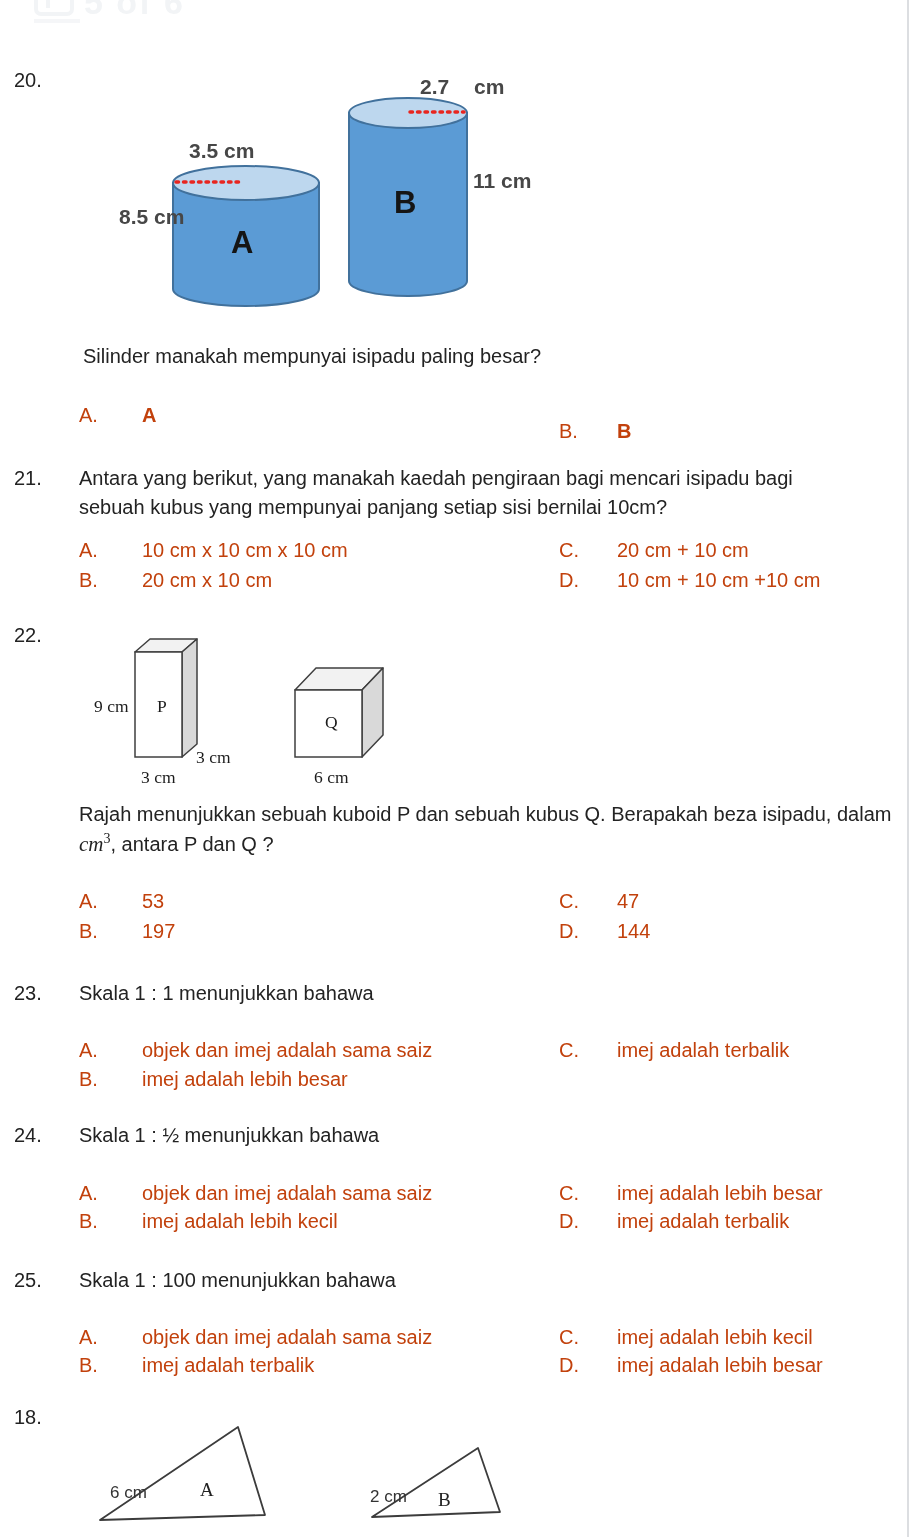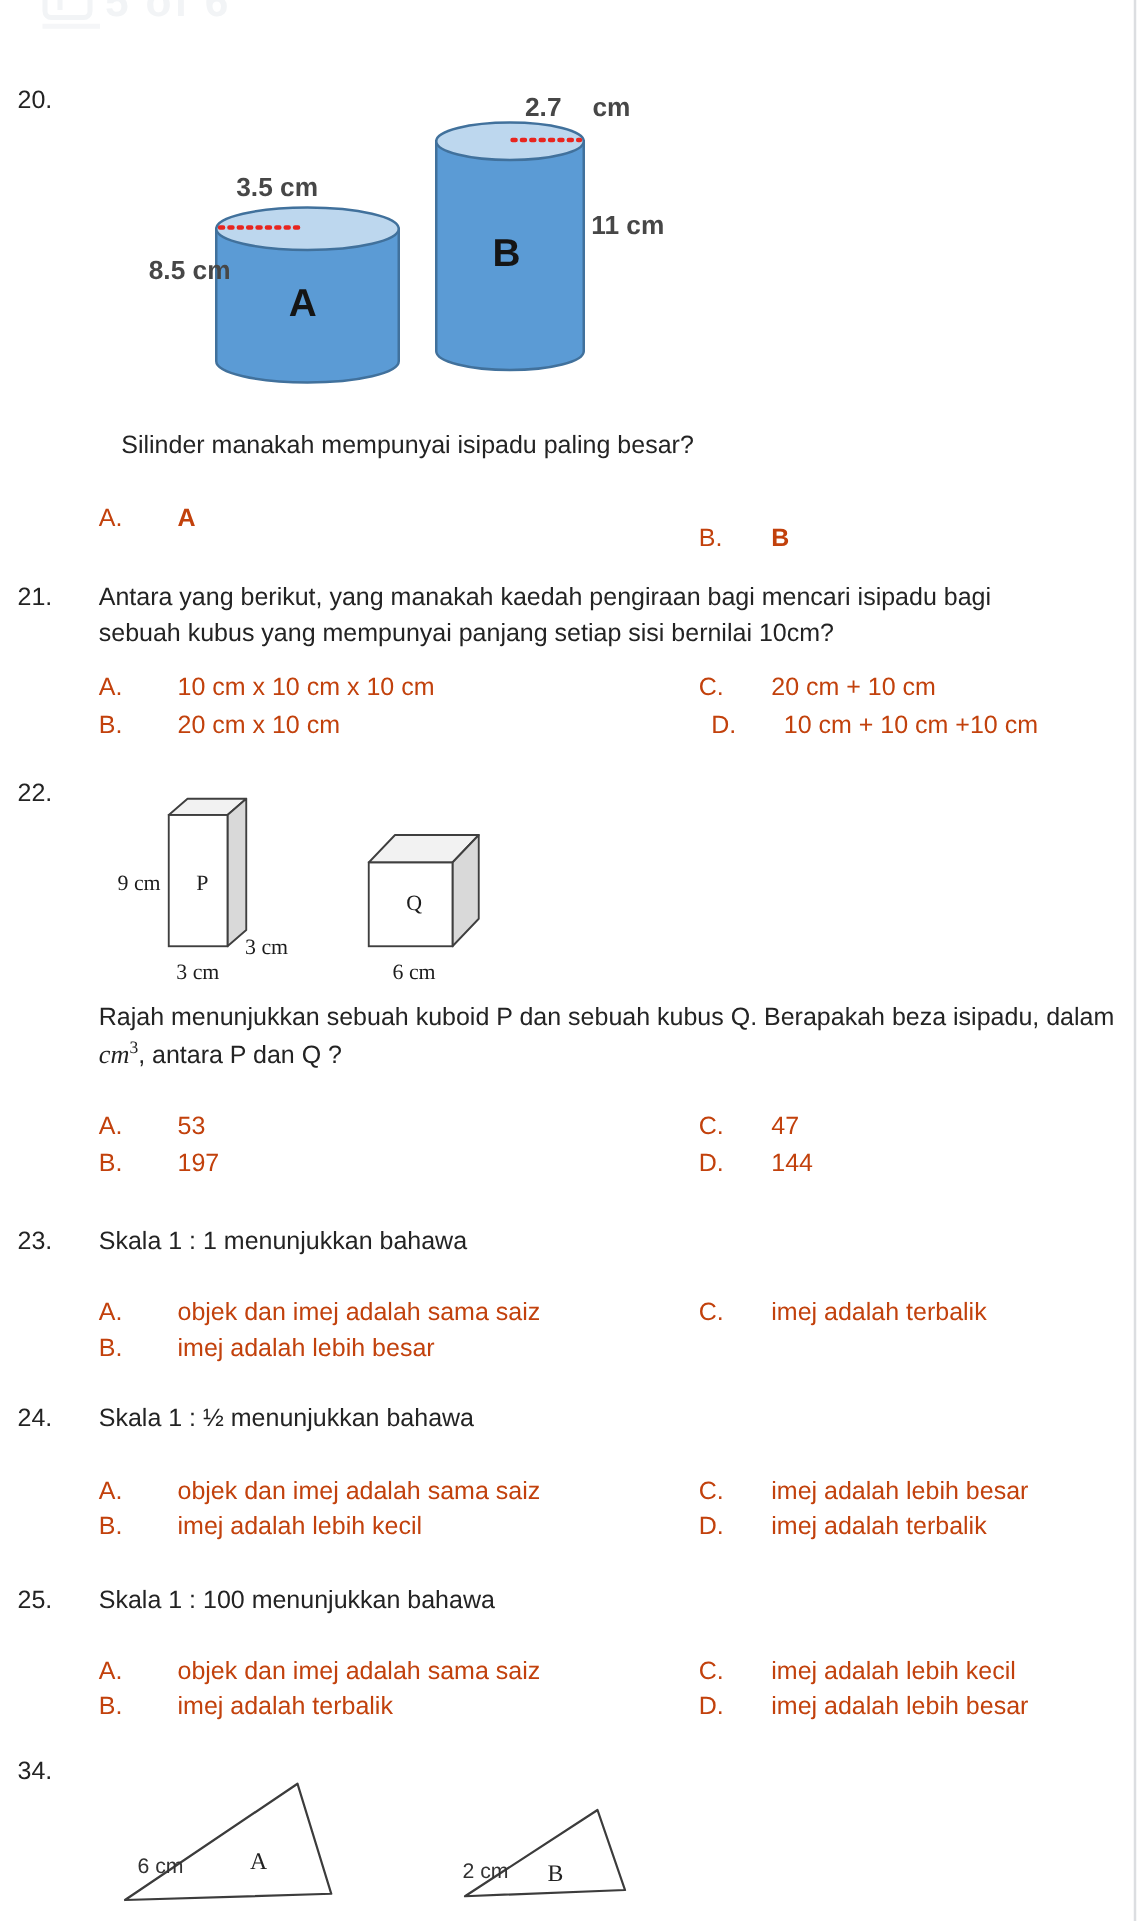--- a/index.html
+++ b/index.html
@@ -66,21 +66,21 @@
     </svg>
     <div class="dim" style="left:305px;top:2px;">2.7</div>
     <div class="dim" style="left:359px;top:2px;">cm</div>
     <div class="dim" style="left:74px;top:66px;">3.5 cm</div>
     <div class="dim" style="left:4px;top:132px;">8.5 cm</div>
     <div class="dim" style="left:358px;top:96px;">11 cm</div>
     <div class="cyl-name" style="left:116px;top:152px;">A</div>
     <div class="cyl-name" style="left:279px;top:112px;">B</div>
   </div>
 
-  <div class="abs stem" style="left:97px;top:345px;">Silinder manakah mempunyai isipadu paling besar?</div>
+  <div class="abs stem" style="left:83px;top:345px;">Silinder manakah mempunyai isipadu paling besar?</div>
 
   <div class="abs opt" style="left:79px;top:404px;">
     <span class="ol">A.</span><span class="bold">A</span>
   </div>
   <div class="abs opt" style="left:559px;top:404px;margin-top:16px;">
     <span class="olr">B.</span><span class="bold">B</span>
   </div>
 
   <div class="abs qnum" style="left:14px;top:467px;">21.</div>
   <div class="abs stem" style="left:79px;top:467px;">Antara yang berikut, yang manakah kaedah pengiraan bagi mencari isipadu bagi</div>
@@ -88,21 +88,21 @@
 
   <div class="abs opt" style="left:79px;top:539px;">
     <span class="ol">A.</span><span>10 cm x 10 cm x 10 cm</span>
   </div>
   <div class="abs opt" style="left:559px;top:539px;">
     <span class="olr">C.</span><span>20 cm + 10 cm</span>
   </div>
   <div class="abs opt" style="left:79px;top:569px;">
     <span class="ol">B.</span><span>20 cm x 10 cm</span>
   </div>
-  <div class="abs opt" style="left:559px;top:569px;margin-left:10px;">
+  <div class="abs opt" style="left:559px;top:569px;">
     <span class="olr">D.</span><span>10 cm + 10 cm +10 cm</span>
   </div>
 
   <div class="abs qnum" style="left:14px;top:624px;">22.</div>
 
   <div class="abs" style="left:80px;top:630px;width:340px;height:160px;">
     <svg width="340" height="160" viewBox="0 0 340 160">
 
       <polygon points="55,22 70,9 117,9 102,22" fill="#f2f2f2" stroke="#3f3f3f" stroke-width="1.5" stroke-linejoin="round"></polygon>
       <polygon points="102,22 117,9 117,114 102,127" fill="#d9d9d9" stroke="#3f3f3f" stroke-width="1.5" stroke-linejoin="round"></polygon>
@@ -176,21 +176,21 @@
   <div class="abs opt" style="left:559px;top:1326px;">
     <span class="olr">C.</span><span>imej adalah lebih kecil</span>
   </div>
   <div class="abs opt" style="left:79px;top:1354px;">
     <span class="ol">B.</span><span>imej adalah terbalik</span>
   </div>
   <div class="abs opt" style="left:559px;top:1354px;">
     <span class="olr">D.</span><span>imej adalah lebih besar</span>
   </div>
 
-  <div class="abs qnum" style="left:14px;top:1406px;">34.</div>
+  <div class="abs qnum" style="left:14px;top:1406px;">18.</div>
 
   <div class="abs" style="left:60px;top:1415px;width:500px;height:122px;">
     <svg width="500" height="122" viewBox="0 0 500 122">
       <polygon points="40,105 178,12 205,100" fill="none" stroke="#3c3c3c" stroke-width="1.8" stroke-linejoin="round"></polygon>
       <polygon points="312,102 418,33 440,97" fill="none" stroke="#3c3c3c" stroke-width="1.8" stroke-linejoin="round"></polygon>
     </svg>
     <div class="tri-dim" style="left:50px;top:68px;">6 cm</div>
     <div class="tri-name" style="left:140px;top:64px;">A</div>
     <div class="tri-dim" style="left:310px;top:72px;">2 cm</div>
     <div class="tri-name" style="left:378px;top:74px;">B</div>

